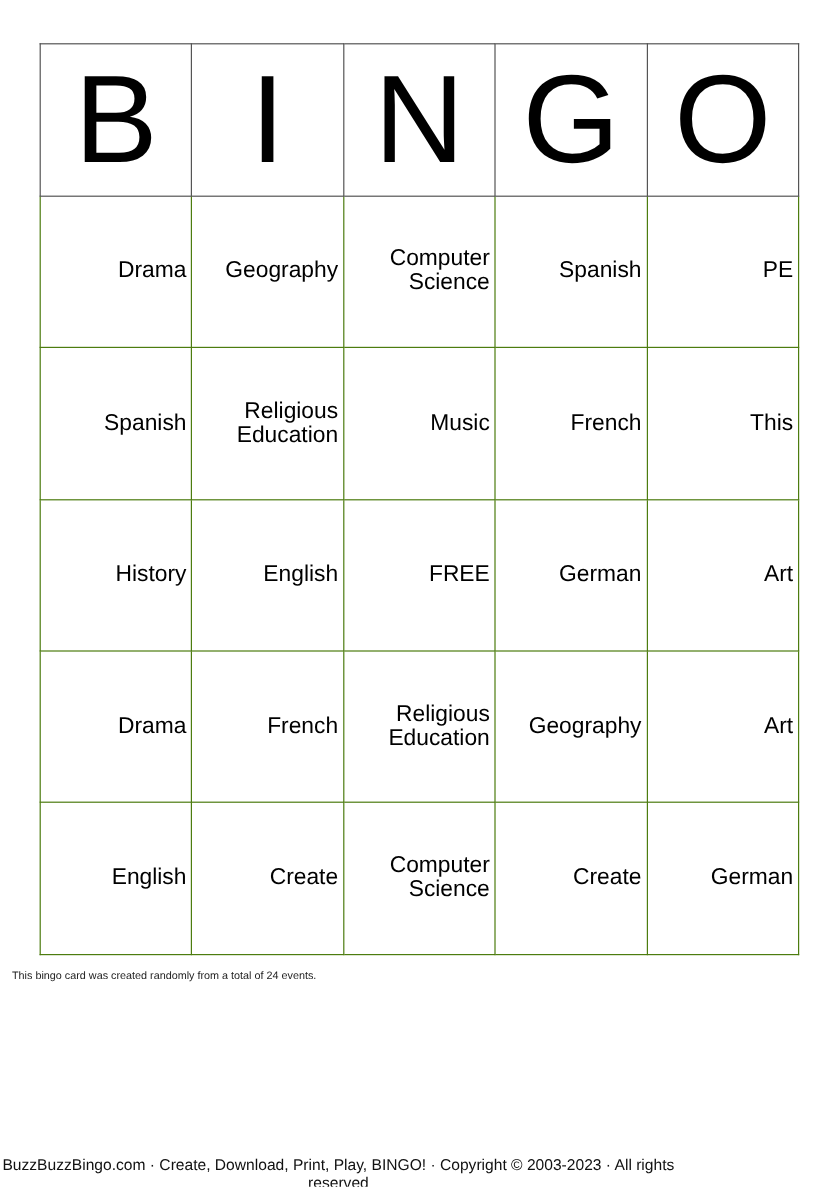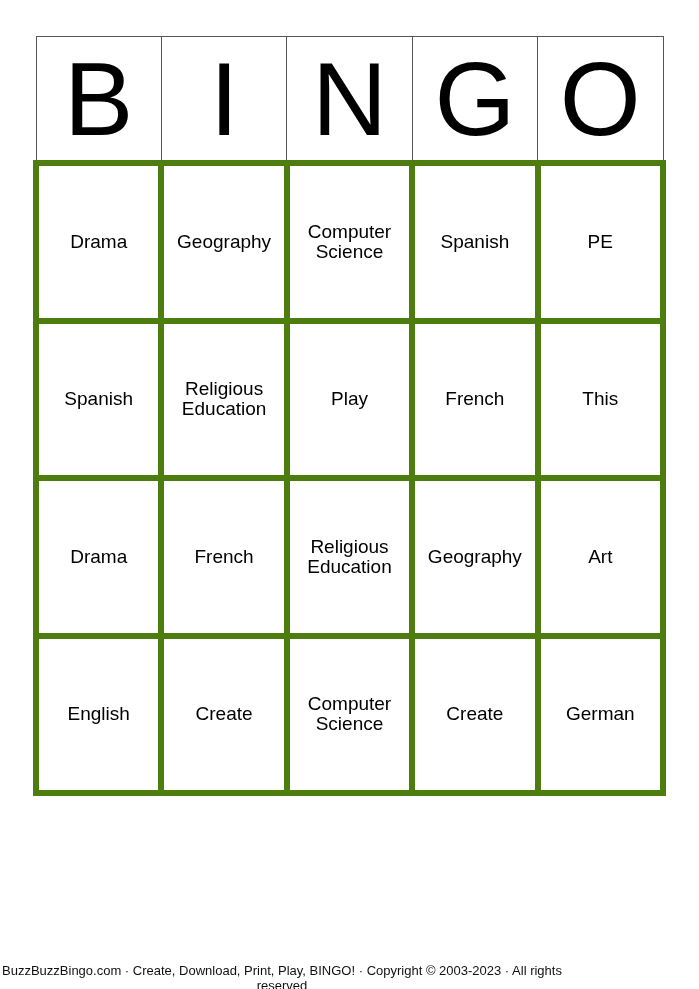--- a/index.html
+++ b/index.html
@@ -1,20 +1,20 @@
 <!DOCTYPE html>
 <html><head>
   <meta charset="utf-8">
   <style>
     html, body { margin: 0; padding: 0; background: #ffffff; }
     body { width: 699px; height: 989px; position: relative; overflow: hidden;
            font-family: "Liberation Sans", sans-serif; color: #000; }
     .card { position: absolute; left: 33px; top: 36px; width: 633px; height: 760px;
             border-collapse: collapse; table-layout: fixed; }
-    .card td { border: 6px solid #4d7c0f; text-align: center; vertical-align: middle;
+    .card td { border: 1px solid #4d7c0f; text-align: right; vertical-align: middle;
                padding: 0 4px; width: 126.6px; height: 102px; box-sizing: border-box;
                font-size: 19px; line-height: 20px; }
     .card th { border: 1px solid #555; text-align: center; vertical-align: middle;
                font-weight: normal; font-size: 104px; line-height: 104px; height: 126.6px;
                padding: 0; box-sizing: border-box; }
     .info { position: absolute; left: 10px; top: 806px; width: 685px;
             font-size: 9px; line-height: 14px; color: #222; }
     .footer { position: absolute; left: 0; top: 963px; width: 564px; text-align: center;
               font-size: 13px; color: #111; }
   </style>
@@ -35,37 +35,45 @@
     <tr>
       <td>Drama</td>
       <td>Geography</td>
       <td>Computer Science</td>
       <td>Spanish</td>
       <td>PE</td>
     </tr>
     <tr>
       <td>Spanish</td>
       <td>Religious Education</td>
-      <td>Play</td>
+      <td>Music</td>
       <td>French</td>
       <td>This</td>
+    </tr>
+    <tr>
+      <td>History</td>
+      <td>English</td>
+      <td>FREE</td>
+      <td>German</td>
+      <td>Art</td>
     </tr>
     <tr>
       <td>Drama</td>
       <td>French</td>
       <td>Religious Education</td>
       <td>Geography</td>
       <td>Art</td>
     </tr>
     <tr>
       <td>English</td>
       <td>Create</td>
       <td>Computer Science</td>
       <td>Create</td>
       <td>German</td>
     </tr>
   </tbody>
 </table>
 
 <div class="info">
+  <div>This bingo card was created randomly from a total of 24 events.</div>
 </div>
 
 <div class="footer">BuzzBuzzBingo.com · Create, Download, Print, Play, BINGO! · Copyright © 2003-2023 · All rights reserved</div>
 
 </body></html>

